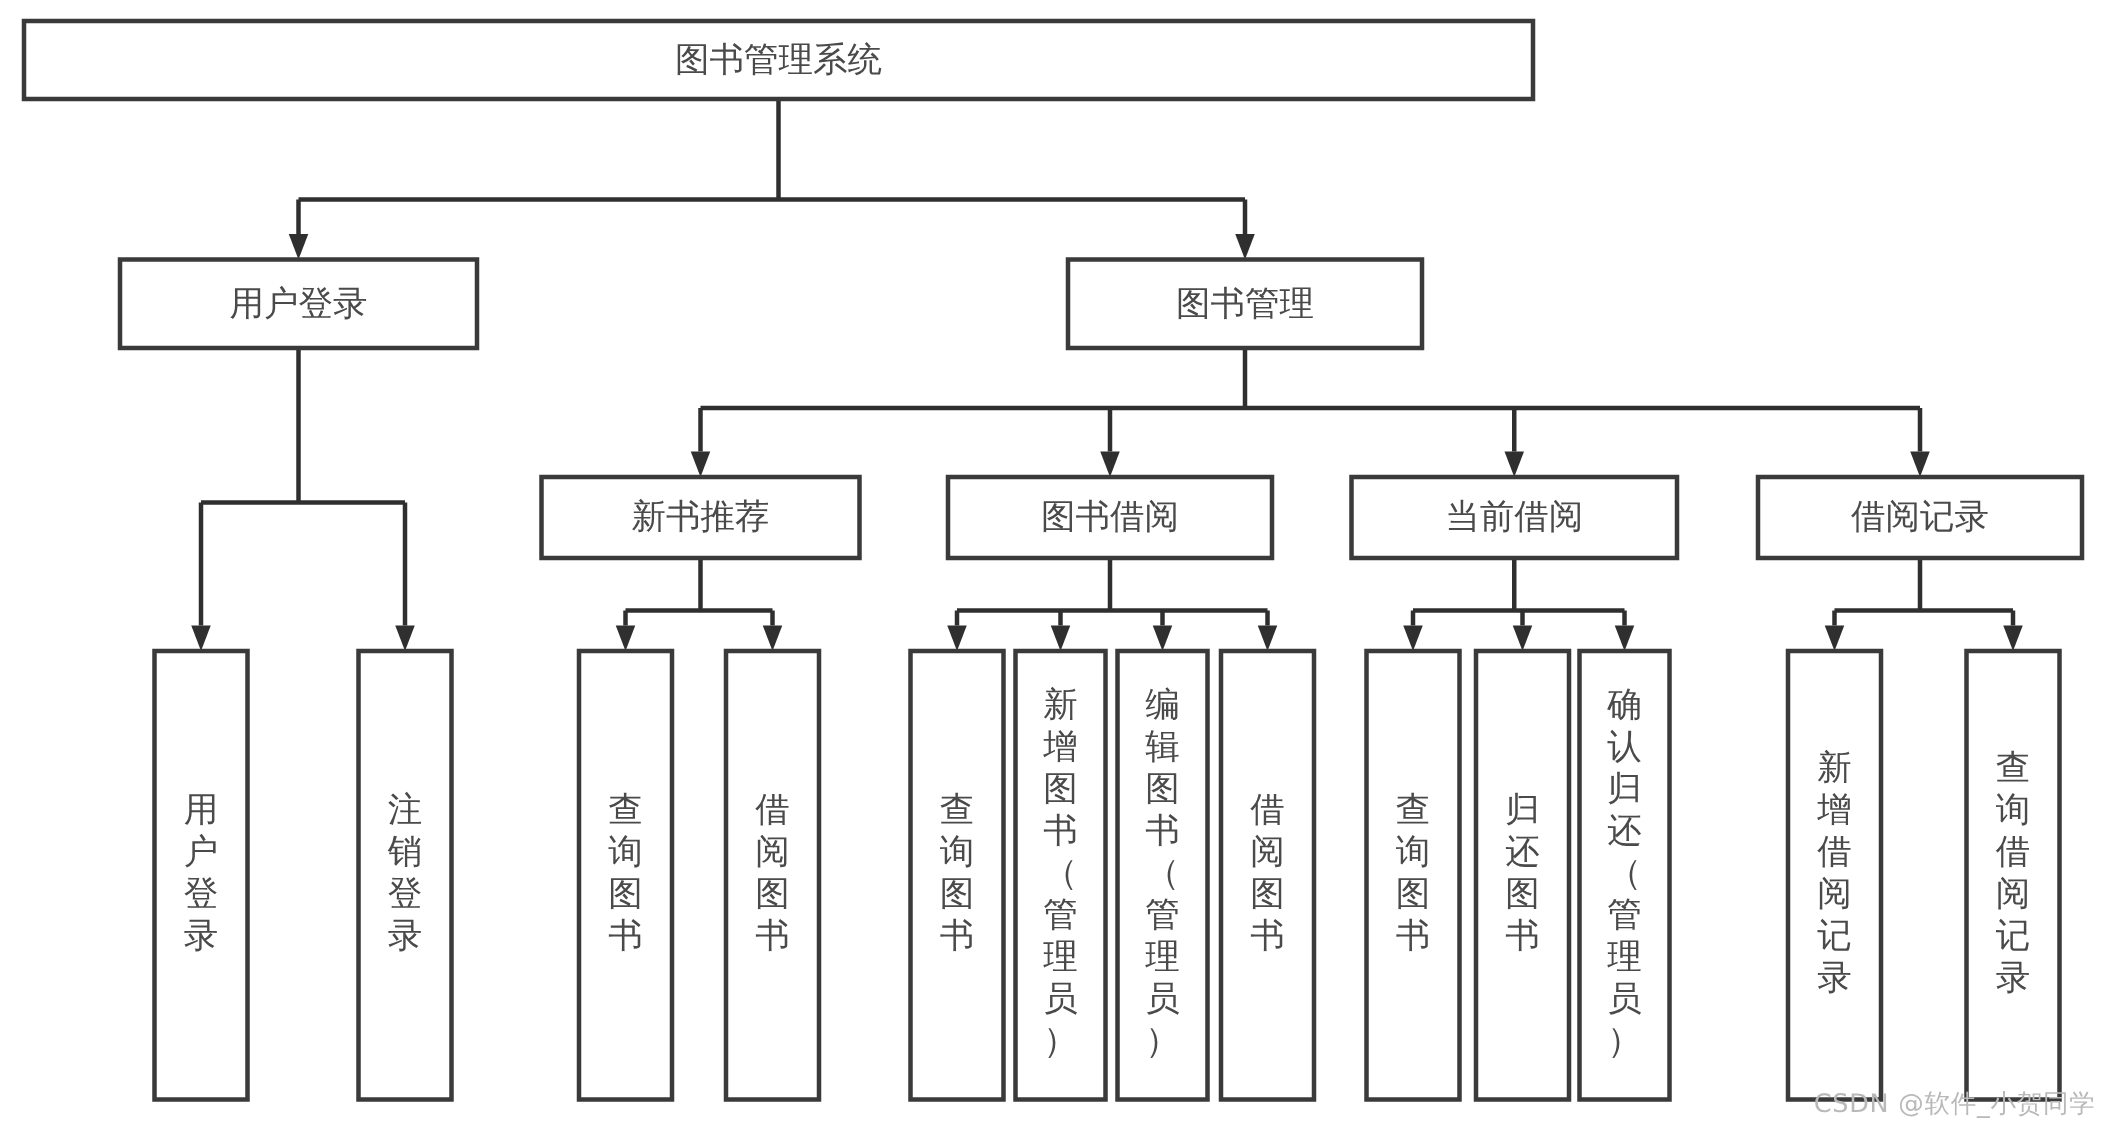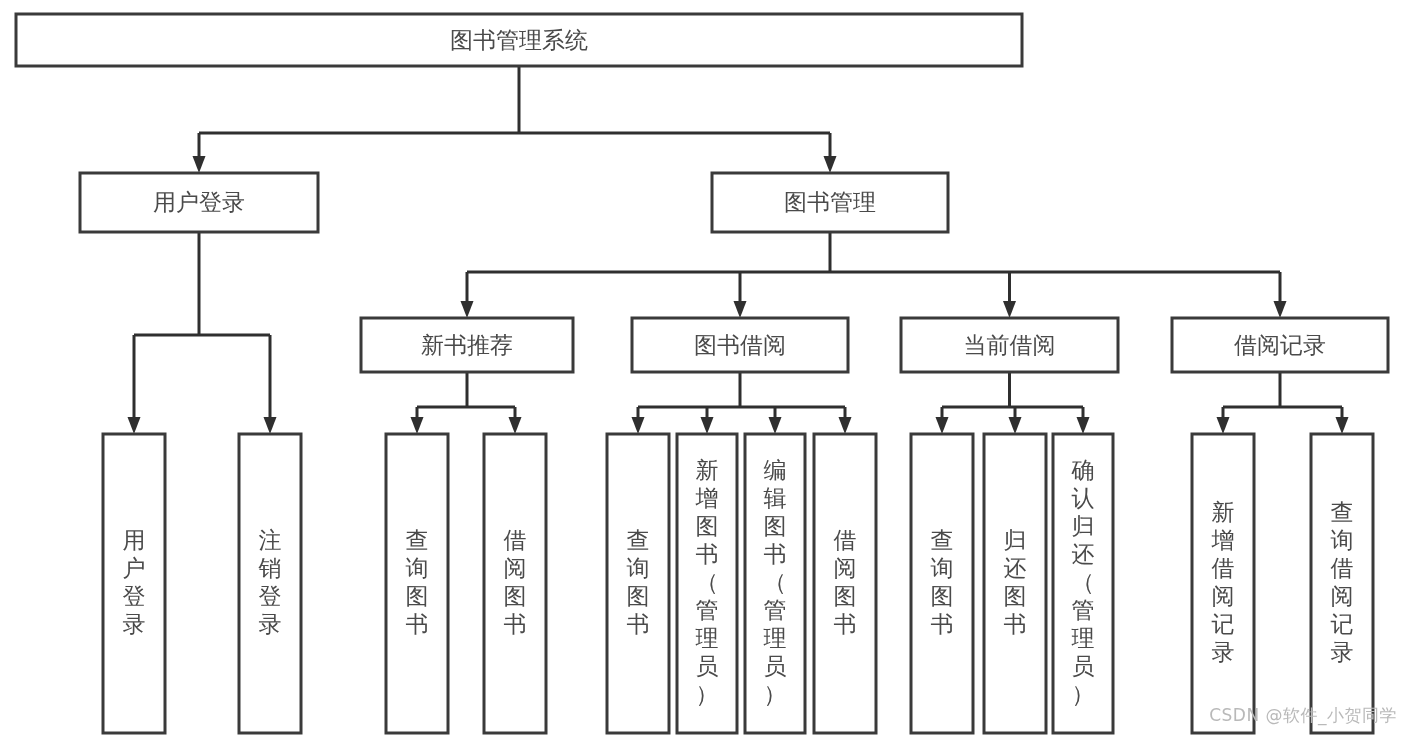--- a/index.html
+++ b/index.html
@@ -49,21 +49,21 @@
     stroke-width: 3;
     fill: none;
   }
   .arrow-head {
     fill: #2f2f2f;
     stroke: none;
   }
   .watermark {
     position: absolute;
     right: 8px;
-    bottom: 20px;
+    bottom: 0;
     font-family: "DejaVu Sans", "Liberation Sans", sans-serif;
     font-size: 17px;
     color: #b9b9b9;
     letter-spacing: 0.5px;
     white-space: nowrap;
     pointer-events: none;
   }
 </style>
 </head>
 <body>

